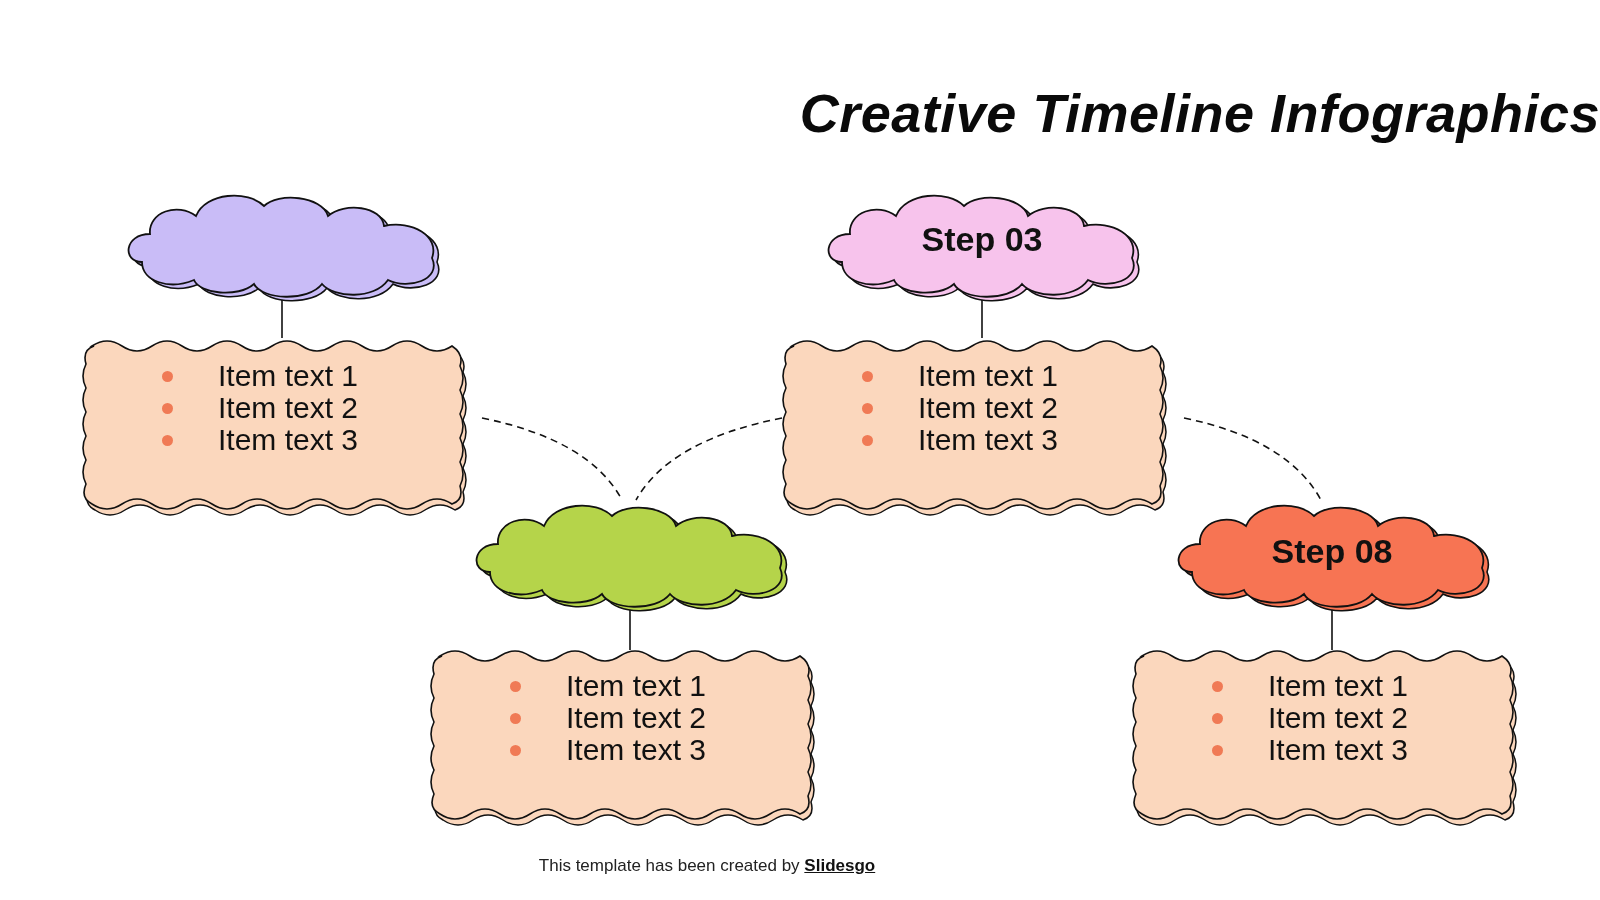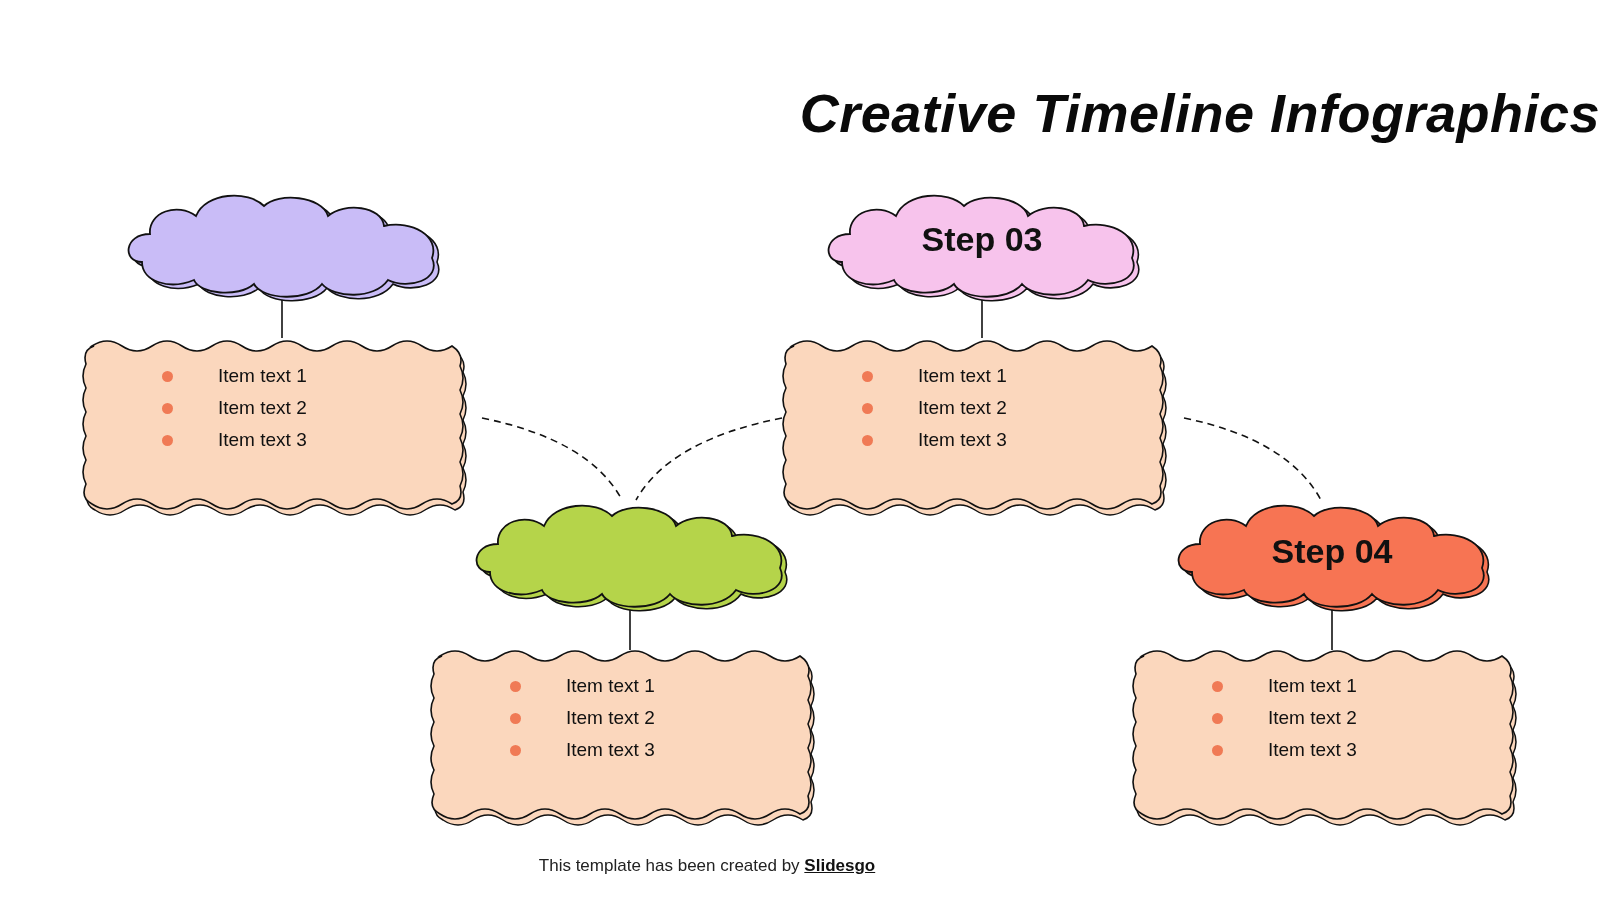--- a/index.html
+++ b/index.html
@@ -15,21 +15,21 @@
     .step { position: absolute; }
     .cloud { position: absolute; }
     .cloud svg { position: absolute; left: 0; top: 0; overflow: visible; }
     .cloud-label {
       position: absolute; left: 0; width: 100%; text-align: center;
       font-size: 34px; font-weight: 700; color: #111;
     }
     .box { position: absolute; }
     .box svg { position: absolute; left: 0; top: 0; overflow: visible; }
     .items { position: absolute; list-style: none; margin: 0; padding: 0; }
-    .item { position: relative; font-size: 19px; line-height: 32px; padding-left: 56px; color: #111; }
+    .item { position: relative; font-size: 30px; line-height: 32px; padding-left: 56px; color: #111; }
     .bullet {
       position: absolute; left: 0; top: 11px; width: 11px; height: 11px; border-radius: 50%;
     }
     .footer {
       position: absolute; left: 0; top: 856px; width: 1414px; text-align: center;
       font-size: 17px; color: #222;
     }
     .footer a { color: #111; font-weight: 700; text-decoration: underline; }
   </style>
 </head>
@@ -108,21 +108,21 @@
     </ul>
   </div>
 </div>
 
 <div class="step">
   <div class="cloud" style="left:1172px; top:500px; width:320px; height:110px;">
     <svg width="320" height="110" viewBox="0 0 320 110">
       <path d="M20 72 C0 72 2 44 28 44 C26 22 56 12 74 26 C84 2 126 0 142 16 C156 2 200 6 206 26 C222 12 260 16 262 36 C290 30 318 46 310 68 C320 90 286 100 266 90 C252 110 212 108 200 94 C186 112 140 110 132 94 C116 108 78 104 72 90 C48 100 20 92 20 72 Z" transform="translate(5,4)" fill="#f77453" stroke="#111" stroke-width="1.6"></path>
       <path d="M20 72 C0 72 2 44 28 44 C26 22 56 12 74 26 C84 2 126 0 142 16 C156 2 200 6 206 26 C222 12 260 16 262 36 C290 30 318 46 310 68 C320 90 286 100 266 90 C252 110 212 108 200 94 C186 112 140 110 132 94 C116 108 78 104 72 90 C48 100 20 92 20 72 Z" fill="#f77453" stroke="#111" stroke-width="1.8"></path>
     </svg>
-    <div class="cloud-label" style="top:32px;">Step 04</div>
+    <div class="cloud-label" style="top:32px;">Step 08</div>
   </div>
   <div class="box" style="left:1132px; top:642px; width:400px; height:170px;">
     <svg width="400" height="170" viewBox="0 0 400 170">
       <path d="M10 14 q15 -10 30 0 t30 0 t30 0 t30 0 t30 0 t30 0 t30 0 t30 0 t30 0 t30 0 t30 0 t30 0 q12 8 8 20 q6 12 0 24 q6 12 0 24 q6 12 0 24 q6 12 0 24 q6 12 0 24 q4 14 -8 18 q-15 -10 -30 0 t-30 0 t-30 0 t-30 0 t-30 0 t-30 0 t-30 0 t-30 0 t-30 0 t-30 0 t-30 0 t-30 0 q-12 -6 -6 -20 q-6 -12 0 -24 q-6 -12 0 -24 q-6 -12 0 -24 q-6 -12 0 -24 q-6 -12 0 -24 q-4 -14 8 -18 Z" transform="translate(3,6)" fill="#fbd7bd" stroke="#111" stroke-width="1.5"></path>
       <path d="M10 14 q15 -10 30 0 t30 0 t30 0 t30 0 t30 0 t30 0 t30 0 t30 0 t30 0 t30 0 t30 0 t30 0 q12 8 8 20 q6 12 0 24 q6 12 0 24 q6 12 0 24 q6 12 0 24 q6 12 0 24 q4 14 -8 18 q-15 -10 -30 0 t-30 0 t-30 0 t-30 0 t-30 0 t-30 0 t-30 0 t-30 0 t-30 0 t-30 0 t-30 0 t-30 0 q-12 -6 -6 -20 q-6 -12 0 -24 q-6 -12 0 -24 q-6 -12 0 -24 q-6 -12 0 -24 q-6 -12 0 -24 q-4 -14 8 -18 Z" fill="#fbd7bd" stroke="#111" stroke-width="1.6"></path>
     </svg>
     <ul class="items" style="left:80px; top:28px;">
       <li class="item"><span class="bullet" style="background:#f07a55"></span><span>Item text 1</span></li>
       <li class="item"><span class="bullet" style="background:#f07a55"></span><span>Item text 2</span></li>
       <li class="item"><span class="bullet" style="background:#f07a55"></span><span>Item text 3</span></li>

